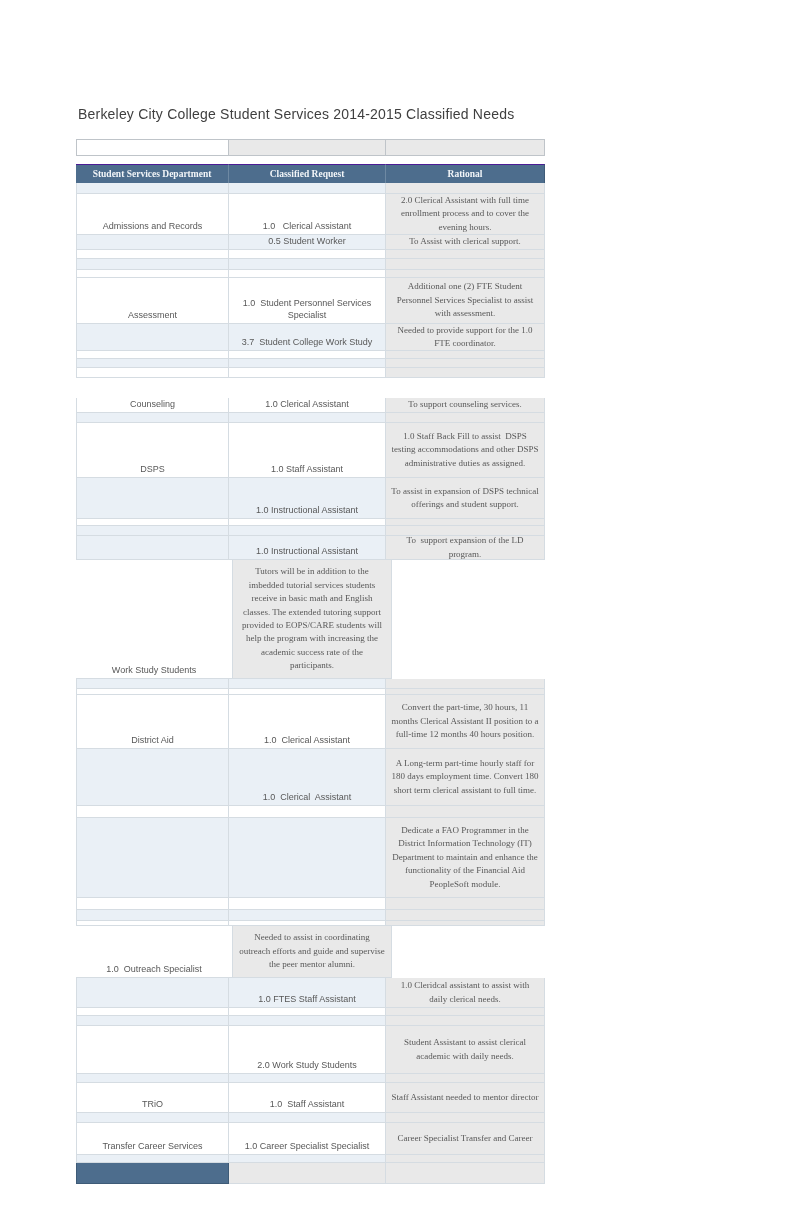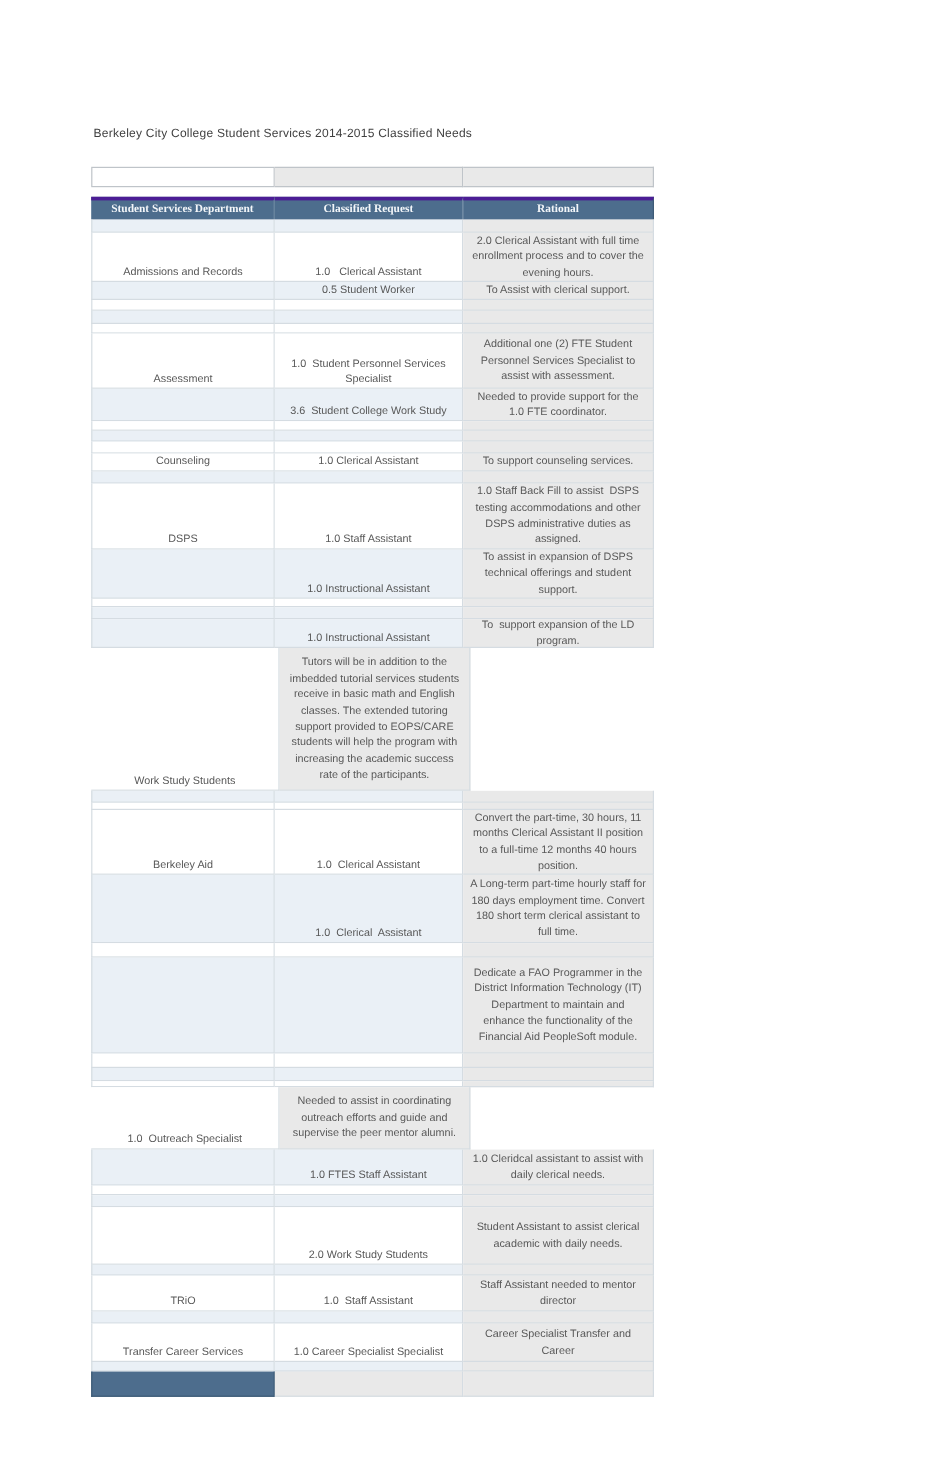--- a/index.html
+++ b/index.html
@@ -1,18 +1,18 @@
 <!DOCTYPE html>
 <html><head>
 <meta charset="utf-8">
 <style>
   html,body{margin:0;padding:0;background:#ffffff;}
   .page{position:relative;width:790px;height:1225px;background:#ffffff;overflow:hidden;
         font-family:"Liberation Sans", sans-serif;}
-  .doc-title{position:absolute;left:78px;top:106px;font-size:10px;color:#3f3f3f;
+  .doc-title{position:absolute;left:78px;top:106px;font-size:14px;color:#3f3f3f;
              letter-spacing:.2px;white-space:nowrap;}
   .table-wrap{position:absolute;left:76px;top:139px;width:469px;}
   :root{
     --line:#d5dce2;
     --pre-line:#bfc4c9;
     --hdr-bg:#4d6d8d;
     --blue:#eaf0f6;
     --gray:#e9e9e9;
     --txt:#585858;
   }
@@ -22,31 +22,31 @@
   .pre-cell.c2,.pre-cell.c3{border-left:none;background:var(--gray);}
   .pre-cell.c1{background:#ffffff;}
   .gap{height:8px;background:#ffffff;}
   
   .c1{width:153px;} .c2{width:157px;} .c3{width:159px;}
   
   .hdr-row{display:flex;height:19px;}
   .hdr-cell{box-sizing:border-box;background:var(--hdr-bg);color:#f3f6f9;
             font-family:"Liberation Serif", serif;font-weight:bold;font-size:9.5px;
             display:flex;align-items:center;justify-content:center;
-            border-right:1px solid #6e89a3;border-top:3px solid #4c1d95;}
+            border-right:1px solid #6e89a3;border-top:1px solid #4c1d95;}
   .hdr-cell.c3{border-right:1px solid #3e5b77;}
   
   .row{display:flex;}
   .cell{box-sizing:border-box;border-right:1px solid var(--line);
         border-bottom:1px solid var(--line);color:var(--txt);font-size:9px;
         display:flex;justify-content:center;text-align:center;white-space:pre-wrap;
         overflow:hidden;}
   .cell.c1{border-left:1px solid var(--line);}
   .cell.c1,.cell.c2{align-items:flex-end;padding:1px 4px 2px;line-height:11.5px;}
-  .cell.c3{align-items:center;padding:2px 5px;line-height:13.4px;background:var(--gray);}
+  .cell.c3{align-items:center;padding:2px 5px;line-height:13.4px;background:var(--gray);font-family:Liberation Serif, serif;}
   .band-white .c1,.band-white .c2{background:#ffffff;}
   .band-blue .c1,.band-blue .c2{background:var(--blue);}
   .band-footer .c1{background:var(--hdr-bg);border-color:#3e5b77;}
   .band-footer .c2{background:var(--gray);}
 </style>
 </head>
 <body>
 
 <div class="page">
 
@@ -106,21 +106,21 @@
   </div>
 
   <div class="row band-white" style="height: 46px;">
     <div class="cell c1">Assessment</div>
     <div class="cell c2">1.0  Student Personnel Services Specialist</div>
     <div class="cell c3">Additional one (2) FTE Student Personnel Services Specialist to assist with assessment.</div>
   </div>
 
   <div class="row band-blue" style="height: 27px;">
     <div class="cell c1"></div>
-    <div class="cell c2">3.6  Student College Work Study</div>
+    <div class="cell c2">3.7  Student College Work Study</div>
     <div class="cell c3">Needed to provide support for the 1.0 FTE coordinator.</div>
   </div>
 
   <div class="row band-white" style="height: 8px;">
     <div class="cell c1"></div>
     <div class="cell c2"></div>
     <div class="cell c3"></div>
   </div>
 
   <div class="row band-blue" style="height: 9px;">
@@ -128,21 +128,21 @@
     <div class="cell c2"></div>
     <div class="cell c3"></div>
   </div>
 
   <div class="row band-white" style="height: 10px;">
     <div class="cell c1"></div>
     <div class="cell c2"></div>
     <div class="cell c3"></div>
   </div>
 
-  <div class="row band-white" style="height: 15px;">
+  <div class="row band-white" style="height: 15px; margin-top: 20px;">
     <div class="cell c1">Counseling</div>
     <div class="cell c2">1.0 Clerical Assistant</div>
     <div class="cell c3">To support counseling services.</div>
   </div>
 
   <div class="row band-blue" style="height: 10px;">
     <div class="cell c1"></div>
     <div class="cell c2"></div>
     <div class="cell c3"></div>
   </div>
@@ -188,21 +188,21 @@
     <div class="cell c3"></div>
   </div>
 
   <div class="row band-white" style="height: 6px;">
     <div class="cell c1"></div>
     <div class="cell c2"></div>
     <div class="cell c3"></div>
   </div>
 
   <div class="row band-white" style="height: 54px;">
-    <div class="cell c1">Berkeley Aid</div>
+    <div class="cell c1">District Aid</div>
     <div class="cell c2">1.0  Clerical Assistant</div>
     <div class="cell c3">Convert the part-time, 30 hours, 11 months Clerical Assistant II position to a full-time 12 months 40 hours position.</div>
   </div>
 
   <div class="row band-blue" style="height: 57px;">
     <div class="cell c1"></div>
     <div class="cell c2">1.0  Clerical  Assistant</div>
     <div class="cell c3">A Long-term part-time hourly staff for 180 days employment time. Convert 180 short term clerical assistant to full time.</div>
   </div>
 

